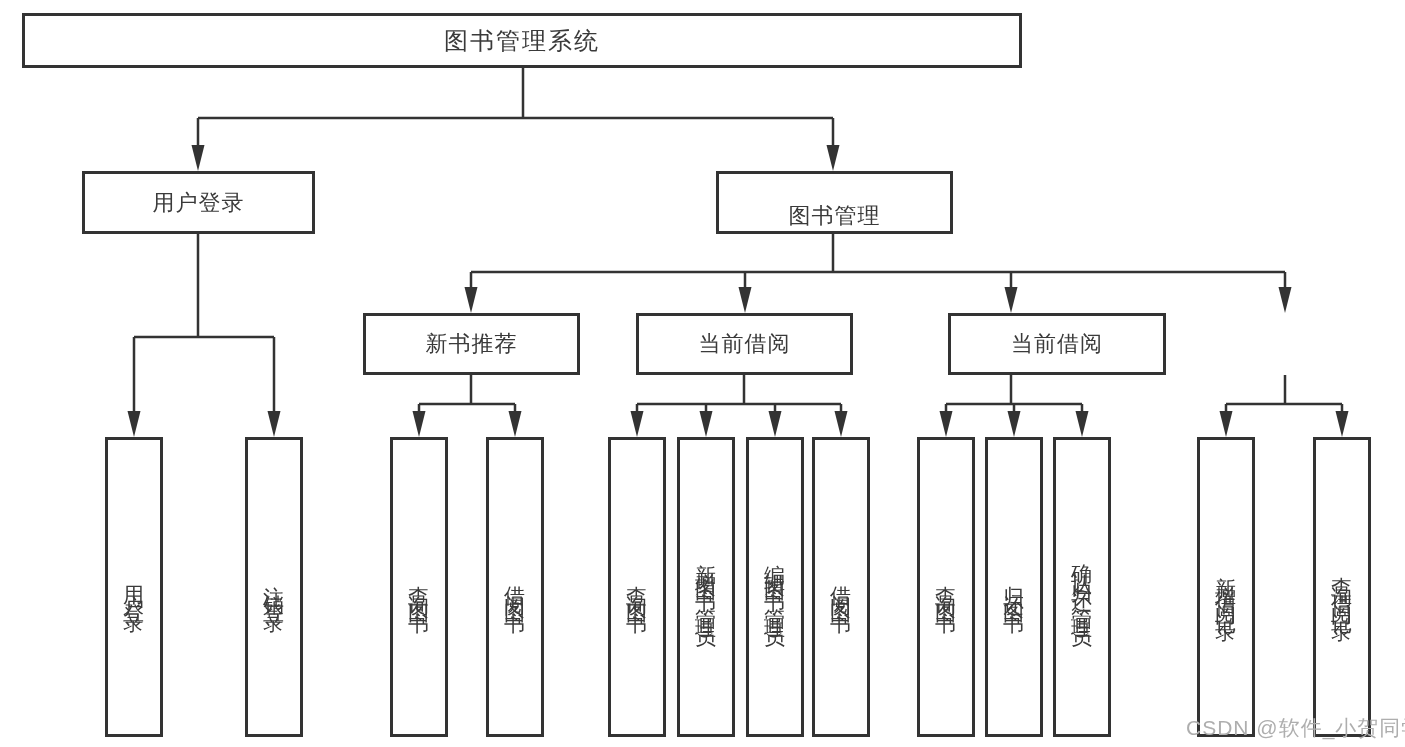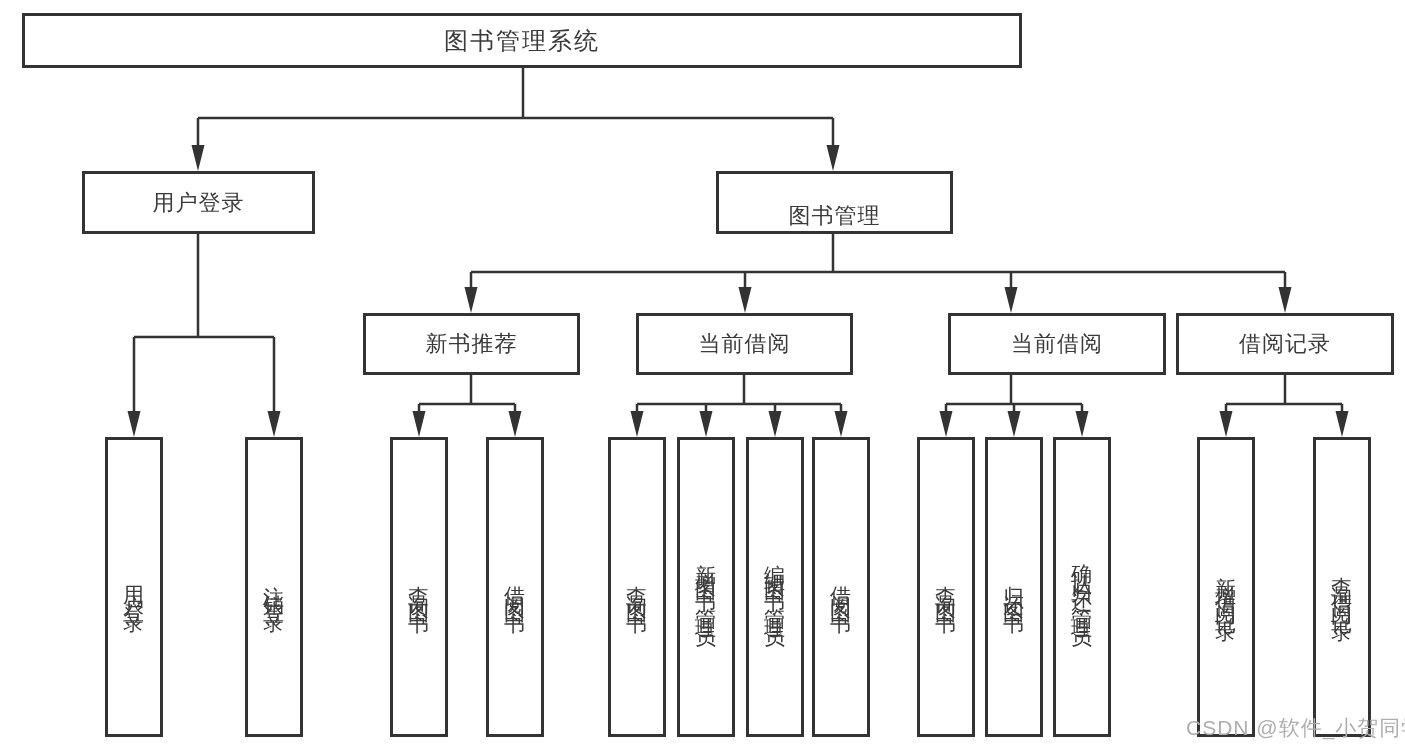--- a/index.html
+++ b/index.html
@@ -115,23 +115,20 @@
 
   <div class="node h-node" style="left:363px;top:313px;width:217px;height:62px;">
     <span>新书推荐</span>
   </div>
   <div class="node h-node" style="left:636px;top:313px;width:217px;height:62px;">
     <span>当前借阅</span>
   </div>
   <div class="node h-node" style="left:902px;top:313px;width:218px;height:62px;margin-left:46px;">
     <span>当前借阅</span>
   </div>
-  <div class="node h-node" style="left:1176px;top:313px;width:218px;height:62px;">
-    <span>借阅记录</span>
-  </div>
 
   <div class="node leaf" style="left:105px;top:437px;width:58px;height:300px;">
     <span>用户登录</span>
   </div>
   <div class="node leaf" style="left:245px;top:437px;width:58px;height:300px;">
     <span>注销登录</span>
   </div>
 
   <div class="node leaf" style="left:390px;top:437px;width:58px;height:300px;">
     <span>查询图书</span>

